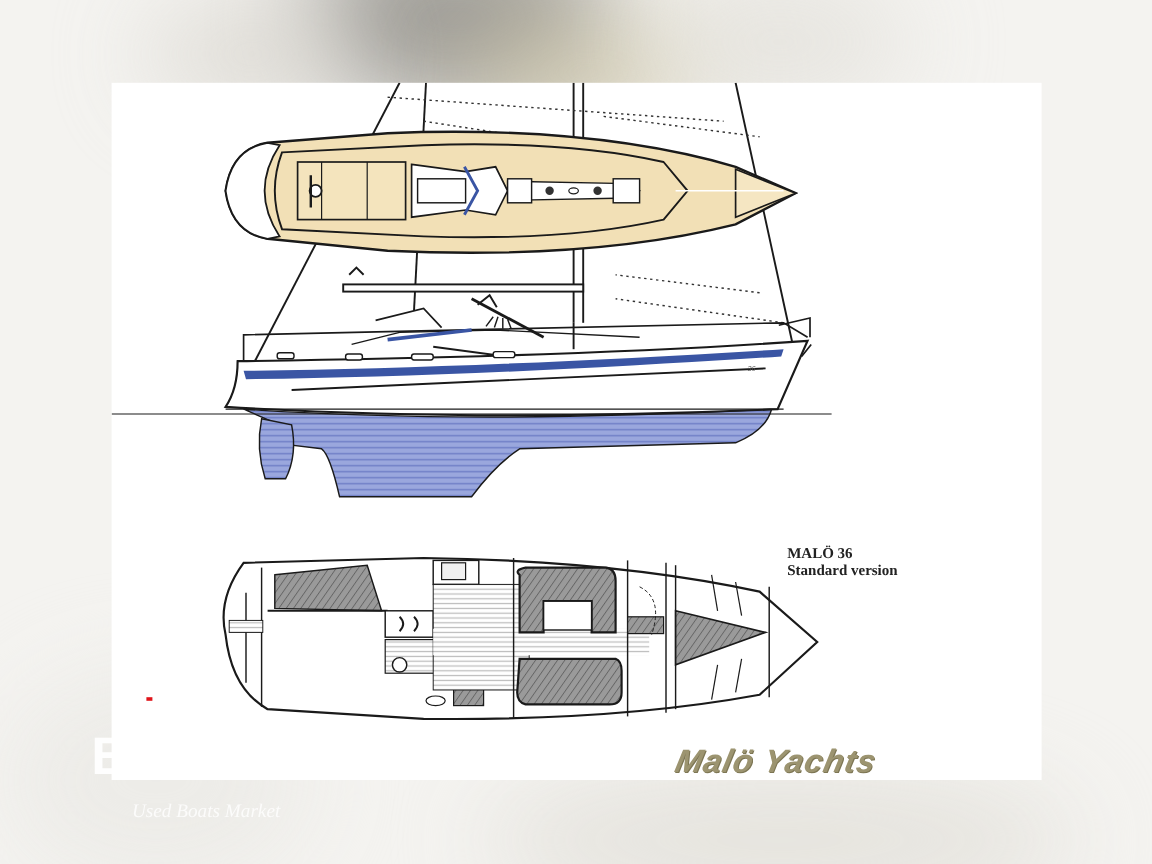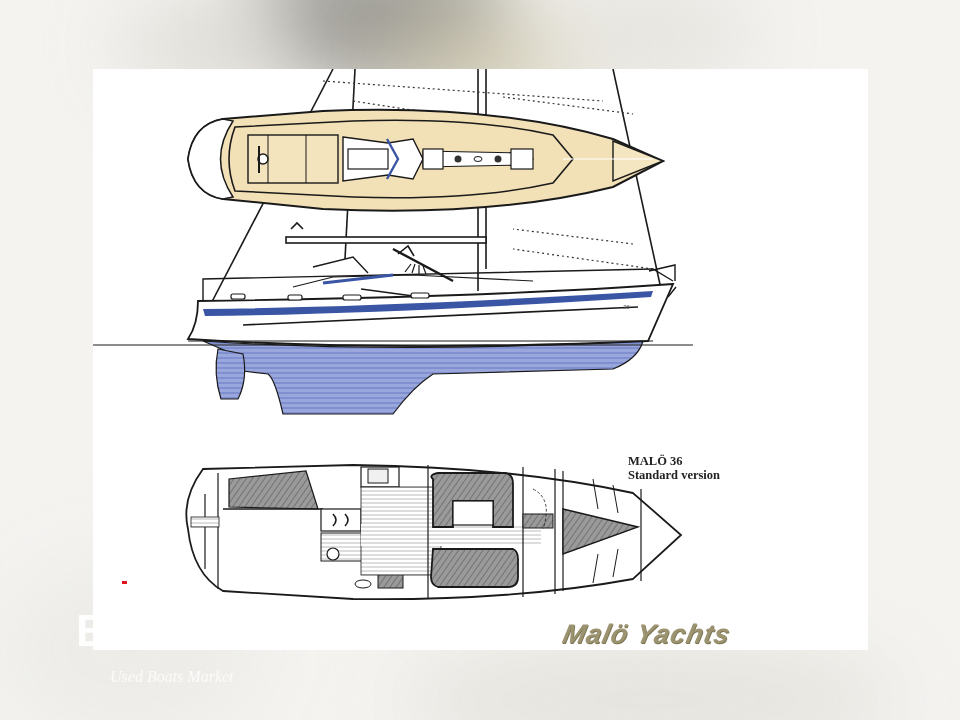--- a/index.html
+++ b/index.html
@@ -8,21 +8,21 @@
   .blob{position:absolute;border-radius:50%;filter:blur(40px);}
   .b1{left:250px;top:-60px;width:260px;height:150px;background:#8e8c86;opacity:.85;}
   .b2{left:380px;top:20px;width:220px;height:80px;background:#cfc7a8;opacity:.8;}
   .b3{left:120px;top:0px;width:180px;height:90px;background:#d9d6cf;opacity:.8;}
   .b4{left:540px;top:-20px;width:220px;height:110px;background:#e3e1db;opacity:.8;}
   .b5{left:400px;top:640px;width:500px;height:120px;background:#e4e2dc;opacity:.9;}
   .b6{left:0px;top:560px;width:260px;height:180px;background:#ecebe7;opacity:.9;}
   .card{position:absolute;left:93px;top:69px;width:775px;height:581px;background:#fff;}
   .drawing{position:absolute;left:0;top:0;}
   .caption{position:absolute;left:535px;top:385px;font-family:"Liberation Serif",serif;font-size:12.5px;line-height:14px;color:#222;font-weight:bold;}
-  .caption div{white-space:nowrap;}
+  .caption div{white-space:nowrap;margin-left:28px;}
   .logo{position:absolute;left:470px;top:550px;font-family:"Liberation Sans",sans-serif;font-weight:900;font-style:italic;font-size:27px;letter-spacing:1px;color:#9c9470;text-shadow:1px 1px 0 #7d7654;transform:skewX(-12deg);}
   .watermark{position:absolute;left:70px;top:600px;width:280px;height:100px;color:rgba(255,255,255,.85);}
   .wm-big{position:absolute;left:6px;top:6px;font-size:44px;font-weight:bold;letter-spacing:2px;color:rgba(255,255,255,.92);}
   .wm-small{position:absolute;left:40px;top:68px;font-family:"Liberation Serif",serif;font-style:italic;font-size:16px;color:rgba(255,255,255,.8);}
   .red-mark{position:absolute;left:122px;top:581px;width:5px;height:3px;background:#e0141a;}
 </style>
 </head>
 <body>
 
 <div class="backdrop">

